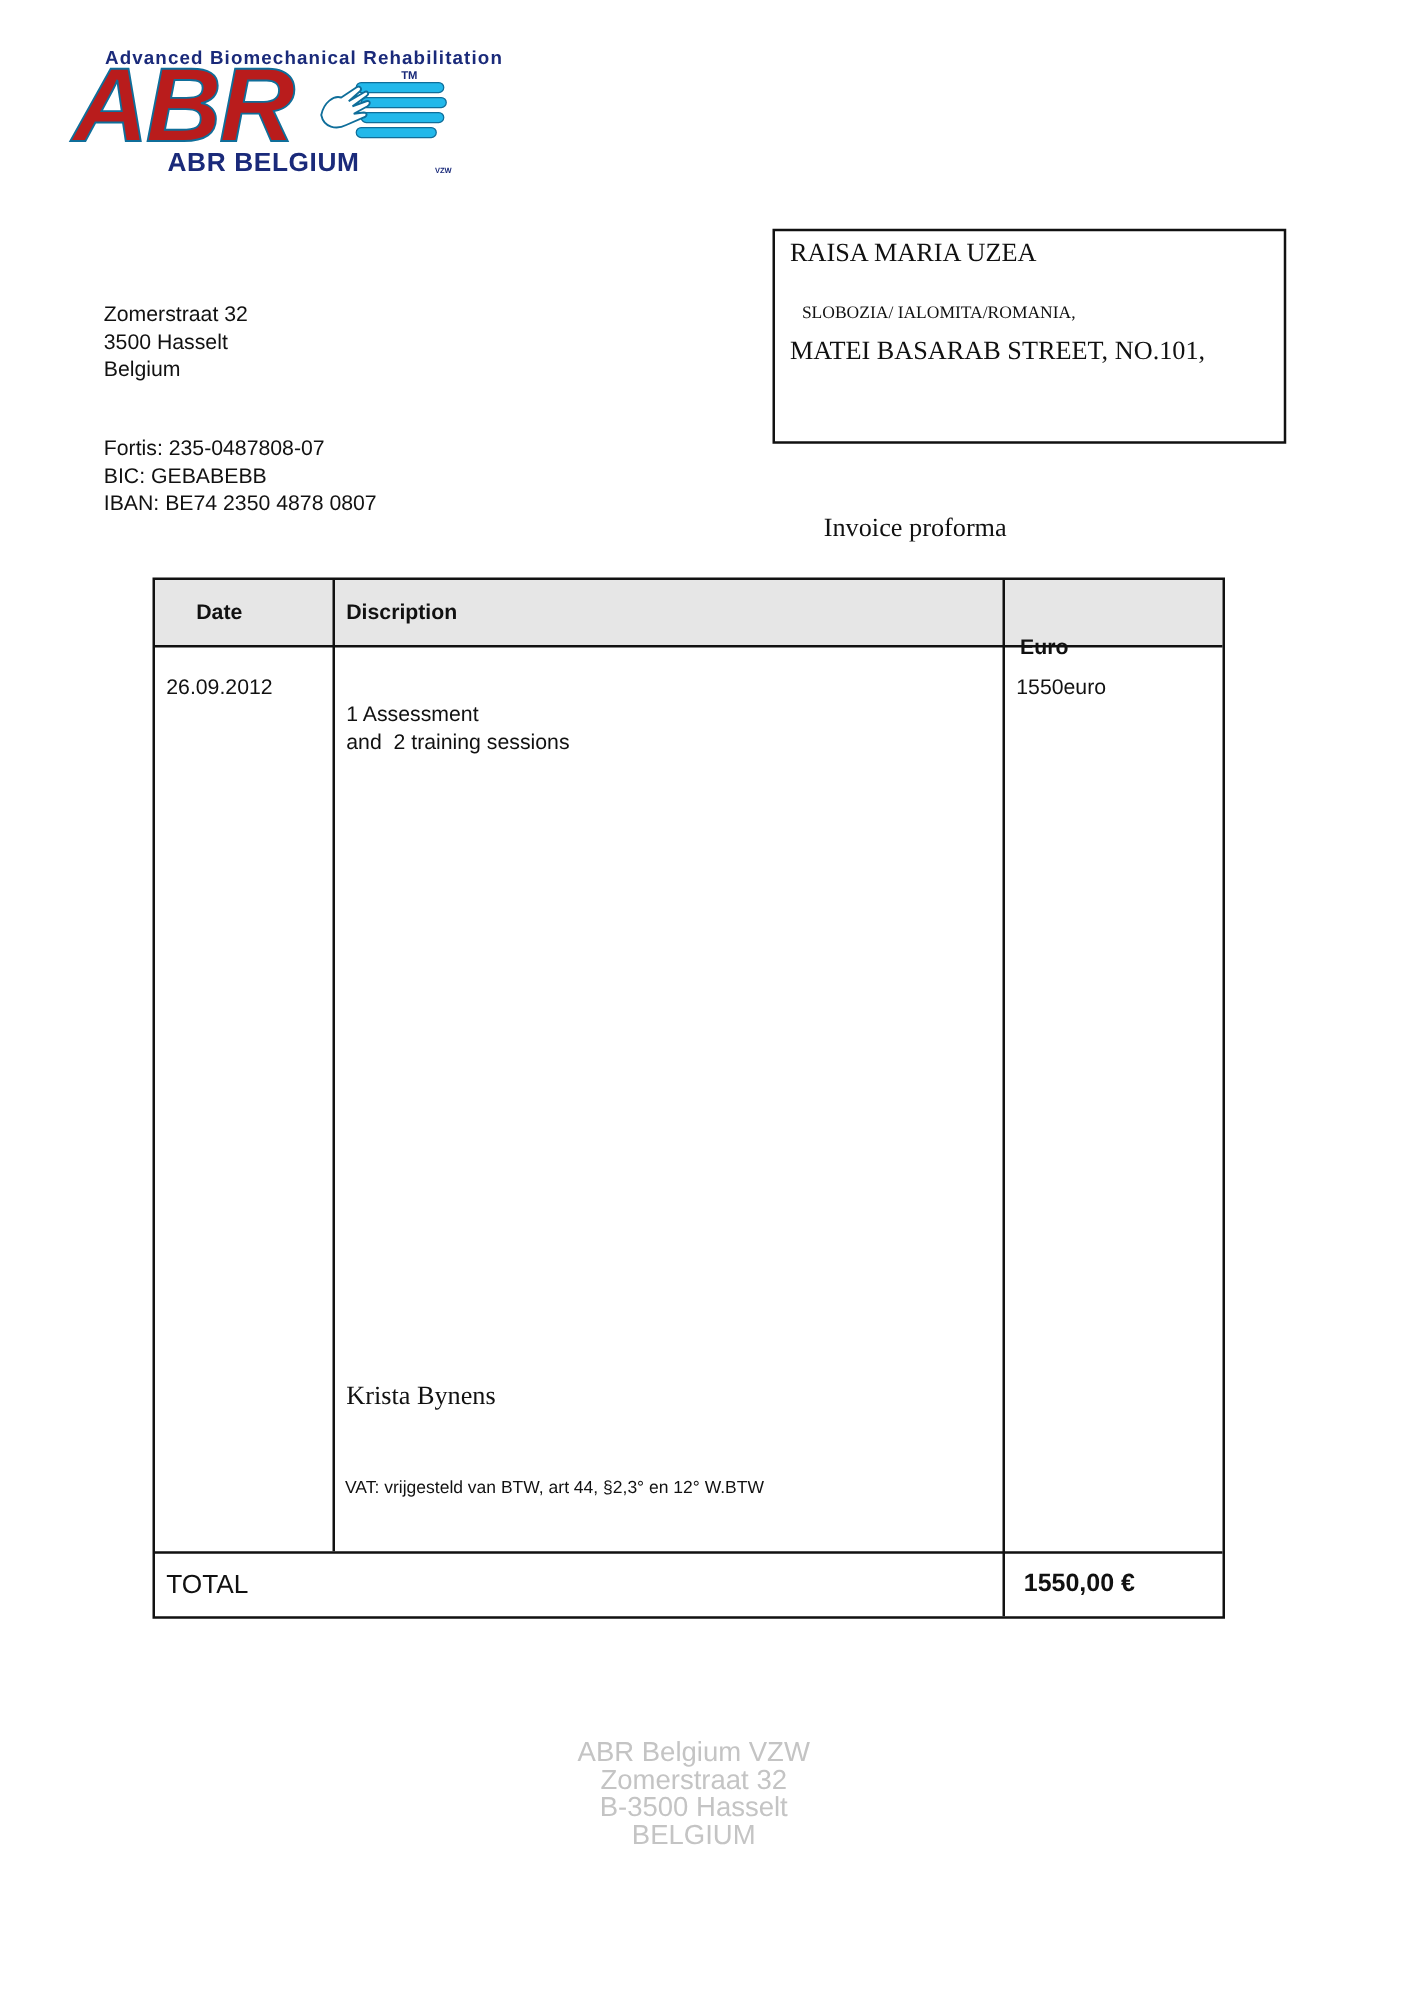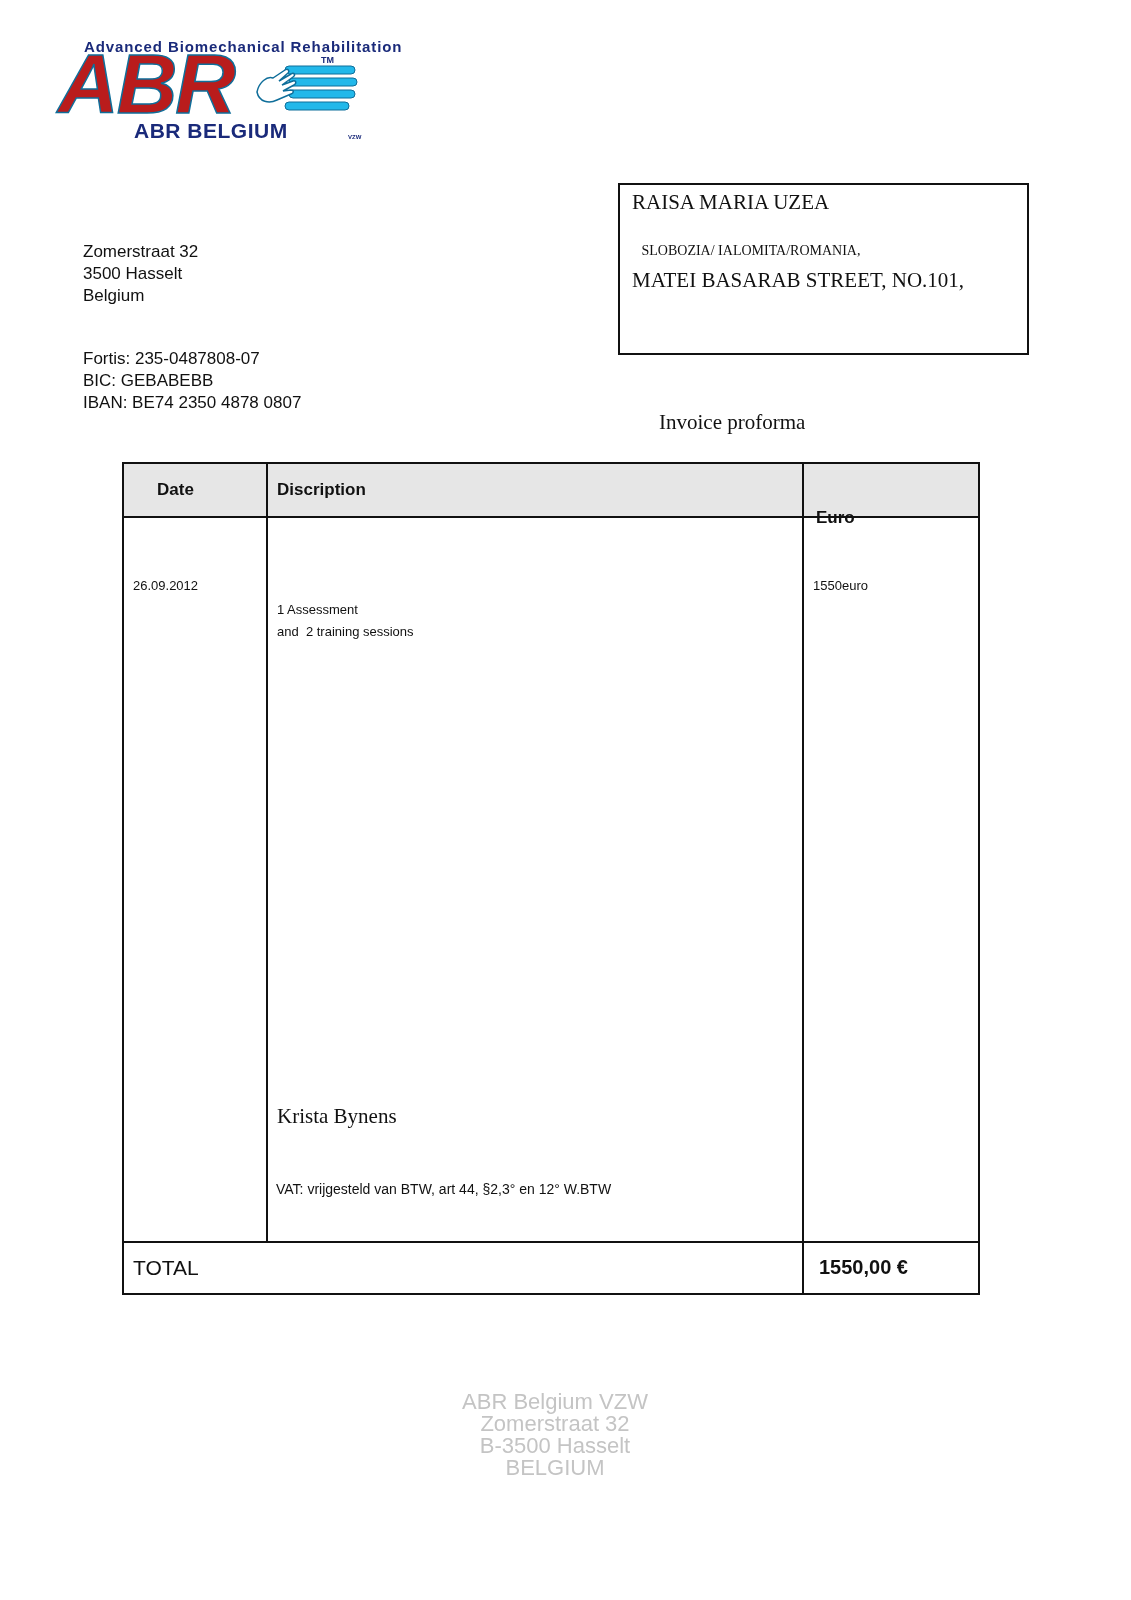--- a/index.html
+++ b/index.html
@@ -26,21 +26,21 @@
   .recipient-line2 { left:632px; top:268px; font-size:21px; }
 
   .doc-title { left:659px; top:410px; font-size:21px; }
 
   
   .table { left:122px; top:462px; width:858px; height:833px; border:2px solid #111; box-sizing:border-box; }
   .thead { left:124px; top:464px; width:854px; height:52px; background:#e6e6e6; }
   .hline { position:absolute; height:2px; background:#111; }
   .vline { position:absolute; width:2px; background:#111; }
   .th { font-size:17px; font-weight:bold; top:480px; }
-  .td { font-size:13px;margin-top:38px; }
+  .td { font-size:17px; }
   .total-label { left:133px; top:1256px; font-size:21px; }
   .total-value { left:819px; top:1256px; font-size:20px; font-weight:bold; }
   .signature { left:277px; top:1104px; font-size:21px; }
   .vat { left:276px; top:1181px; font-size:14px; }
 
   .footer { left:430px; top:1391px; width:250px; text-align:center; font-size:22px; line-height:22px; color:#c4c4c4; }
 </style>
 </head>
 <body>
 

